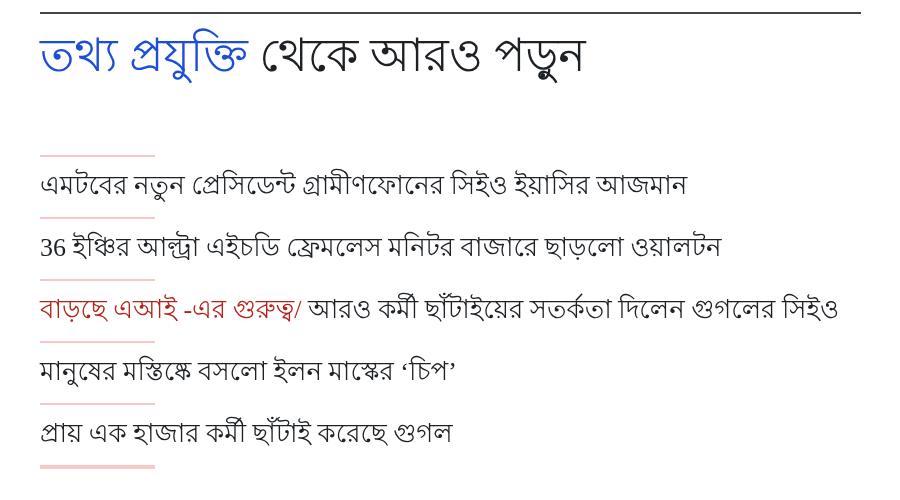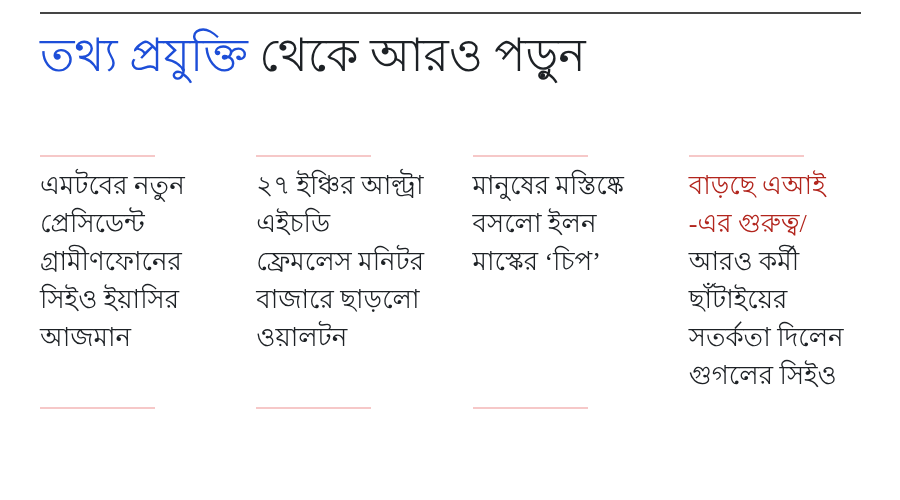--- a/index.html
+++ b/index.html
@@ -28,21 +28,21 @@
     color: #1d2125;
     white-space: nowrap;
   }
   .section-title .hl {
     color: #1d4ed8;
     cursor: pointer;
   }
   .articles-grid {
     margin-top: 65px;
     display: grid;
-    grid-template-columns: 1fr 1fr 1fr 1fr;
+    grid-template-columns: 1fr;
     column-gap: 44px;
     row-gap: 0;
   }
   .article {
     padding-bottom: 12px;
     cursor: pointer;
   }
   .article .divider {
     width: 115px;
     height: 2px;
@@ -75,35 +75,36 @@
 
   <div class="articles-grid">
 
     <div class="article">
       <div class="divider"></div>
       <div class="headline"><span class="kicker"></span><span class="title">এমটবের নতুন প্রেসিডেন্ট গ্রামীণফোনের সিইও ইয়াসির আজমান</span></div>
     </div>
 
     <div class="article">
       <div class="divider"></div>
-      <div class="headline"><span class="kicker"></span><span class="title">২৭ ইঞ্চির আল্ট্রা এইচডি ফ্রেমলেস মনিটর বাজারে ছাড়লো ওয়ালটন</span></div>
+      <div class="headline"><span class="kicker"></span><span class="title">36 ইঞ্চির আল্ট্রা এইচডি ফ্রেমলেস মনিটর বাজারে ছাড়লো ওয়ালটন</span></div>
+    </div>
+
+    <div class="article">
+      <div class="divider"></div>
+      <div class="headline"><span class="kicker">বাড়ছে এআই -এর গুরুত্ব/</span><span class="title"> আরও কর্মী ছাঁটাইয়ের সতর্কতা দিলেন গুগলের সিইও</span></div>
     </div>
 
     <div class="article">
       <div class="divider"></div>
       <div class="headline"><span class="kicker"></span><span class="title">মানুষের মস্তিষ্কে বসলো ইলন মাস্কের ‘চিপ’</span></div>
     </div>
 
     <div class="article">
       <div class="divider"></div>
-      <div class="headline"><span class="kicker">বাড়ছে এআই -এর গুরুত্ব/</span><span class="title"> আরও কর্মী ছাঁটাইয়ের সতর্কতা দিলেন গুগলের সিইও</span></div>
-    </div>
-
-    <div class="article">
-      <div class="divider"></div>
+      <div class="headline"><span class="kicker"></span><span class="title">প্রায় এক হাজার কর্মী ছাঁটাই করেছে গুগল</span></div>
     </div>
 
 
     <div class="article stub">
       <div class="divider"></div>
     </div>
 
     <div class="article stub">
       <div class="divider"></div>
     </div>

